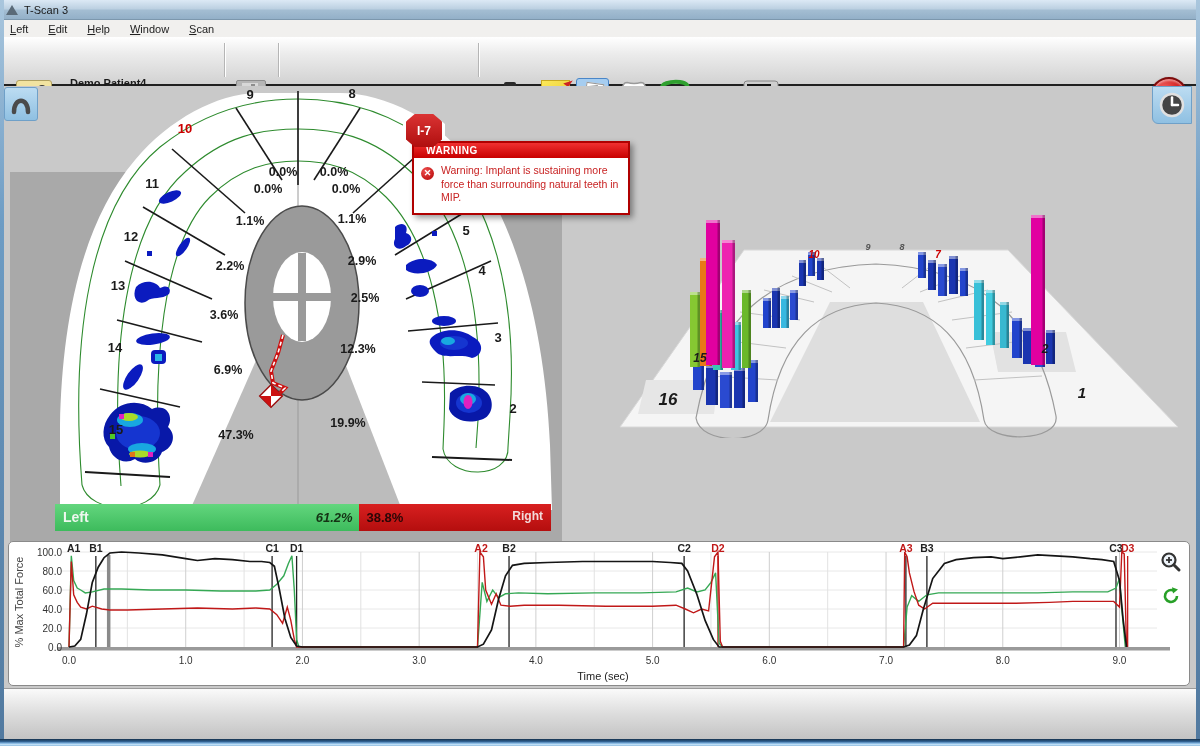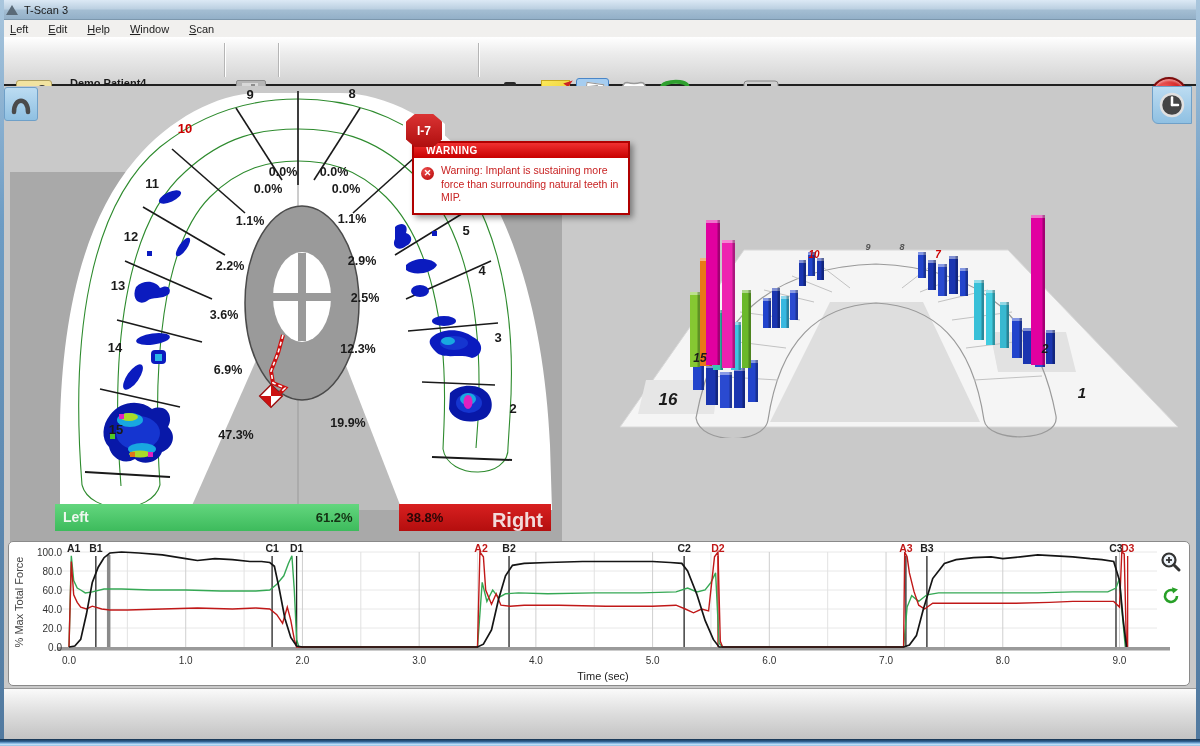--- a/index.html
+++ b/index.html
@@ -50,25 +50,25 @@
   
   .main{position:absolute;left:0;top:86px;width:1200px;height:454px;background:#c9c9c9;}
   .panel2d{position:absolute;left:10px;top:86px;width:552px;height:454px;background:#a9a9a9;}
   .arch-btn{position:absolute;left:4px;top:87px;width:32px;height:32px;background:linear-gradient(#bcdcf2,#8fc0e2);
     border:1px solid #6fa0c8;border-radius:3px;z-index:20;display:flex;align-items:center;justify-content:center;cursor:pointer;}
   .clock-btn{position:absolute;left:1152px;top:86px;width:38px;height:36px;background:linear-gradient(#bcdcf2,#8fc0e2);
     border:1px solid #6fa0c8;border-radius:0 0 0 6px;display:flex;align-items:center;justify-content:center;cursor:pointer;z-index:20;}
   
   .balance{position:absolute;left:55px;top:504px;width:496px;height:27px;display:flex;z-index:5;}
   .bal-left{background:linear-gradient(#63d67e,#3dbb5c);position:relative;height:100%;}
-  .bal-right{background:linear-gradient(#d82020,#b40e0e);position:relative;height:100%;flex:1;margin-left:40px;}
+  .bal-right{background:linear-gradient(#d82020,#b40e0e);position:relative;height:100%;flex:1;}
   .bal-left .lab{position:absolute;left:8px;top:5px;color:#eef7ee;font-weight:bold;font-size:14px;}
-  .bal-left .val{position:absolute;right:6px;top:6px;color:#143314;font-weight:bold;font-size:13px;}
+  .bal-left .val{position:absolute;right:6px;top:6px;color:#143314;font-weight:bold;font-size:13px;font-style:italic;}
   .bal-right .val{position:absolute;left:8px;top:6px;color:#2a0707;font-weight:bold;font-size:13px;}
-  .bal-right .lab{position:absolute;right:8px;top:5px;color:#f2dada;font-weight:bold;font-size:20px;}
+  .bal-right .lab{position:absolute;right:8px;top:5px;color:#f2dada;font-weight:bold;font-size:12px;}
   
   .warn-badge{position:absolute;left:403px;top:114px;width:42px;height:33px;z-index:31;
     clip-path:polygon(28% 0,72% 0,100% 30%,100% 70%,72% 100%,28% 100%,0 70%,0 30%);background:#fff;
     display:flex;align-items:center;justify-content:center;filter:drop-shadow(2px 2px 2px rgba(0,0,0,.4));}
   .warn-badge .in{width:36px;height:45px;clip-path:polygon(28% 0,72% 0,100% 30%,100% 70%,72% 100%,28% 100%,0 70%,0 30%);
     background:linear-gradient(#e23a3a,#a80808);display:flex;align-items:center;justify-content:center;color:#fff;font-weight:bold;font-size:12px;}
   .warn-pop{position:absolute;left:412px;top:141px;width:214px;z-index:30;border:2px solid #b00000;background:#fff;
     box-shadow:3px 3px 6px rgba(0,0,0,.4);}
   .warn-pop .hd{background:linear-gradient(#f03030,#c80000);color:#fff;font-size:10px;font-weight:bold;letter-spacing:.5px;padding:2px 12px;}
   .warn-pop .bd{position:relative;padding:6px 8px 8px 27px;color:#c82222;font-size:10.5px;line-height:1.3;}

